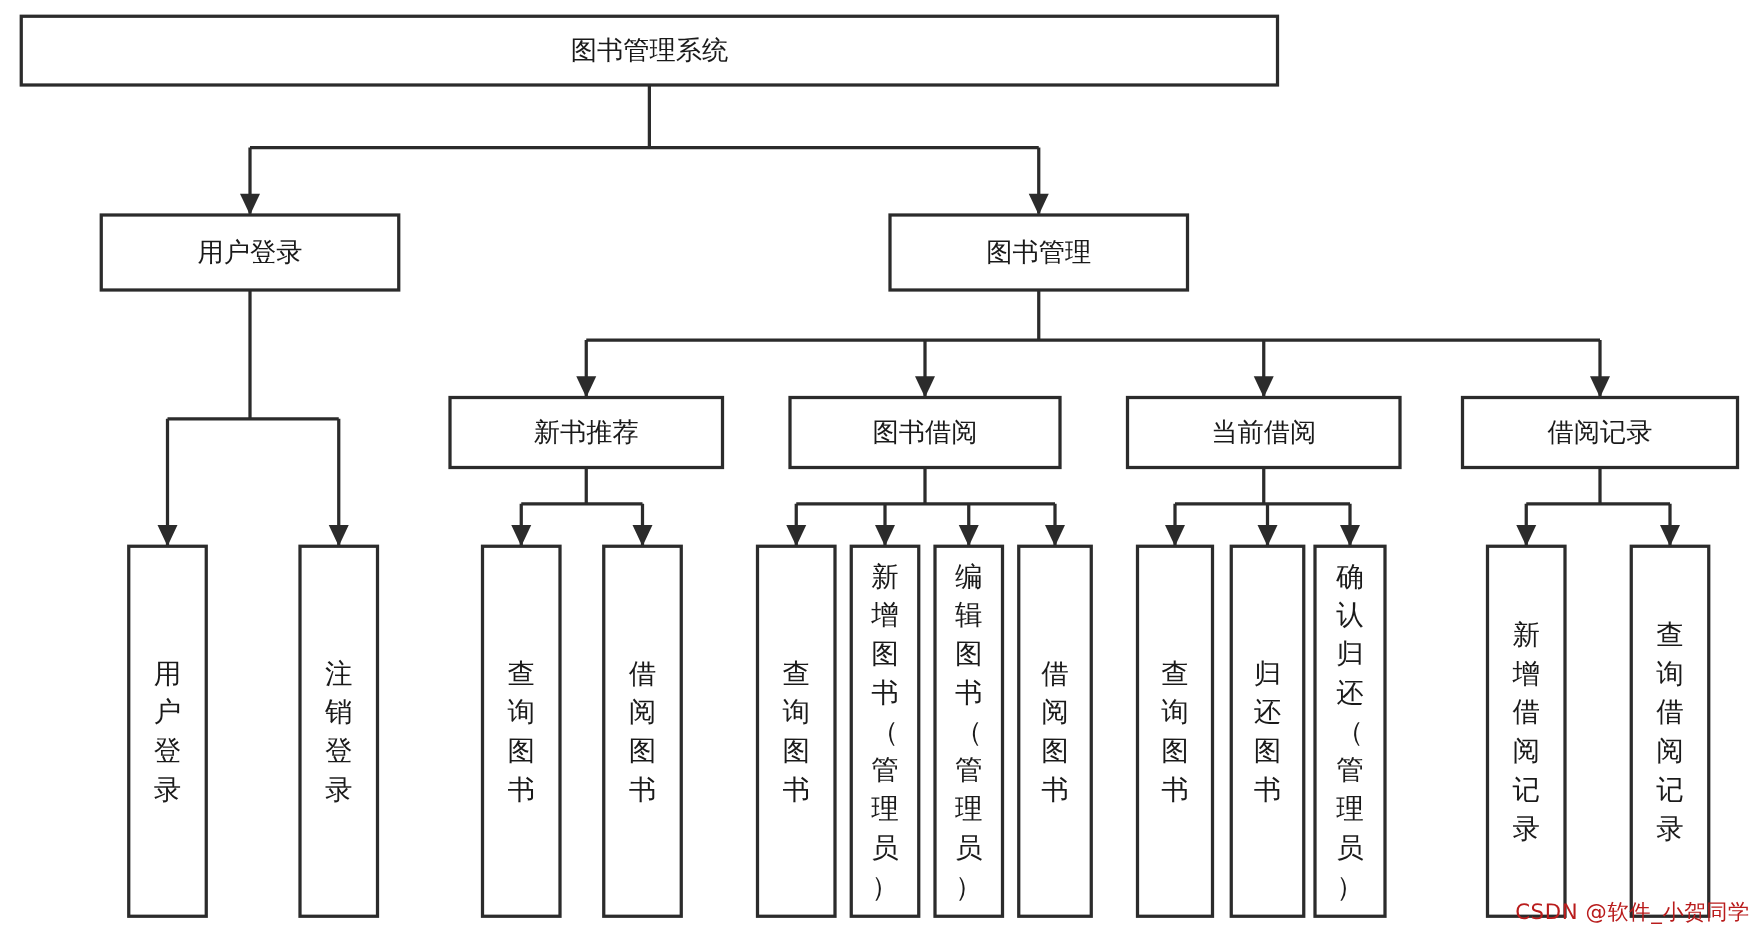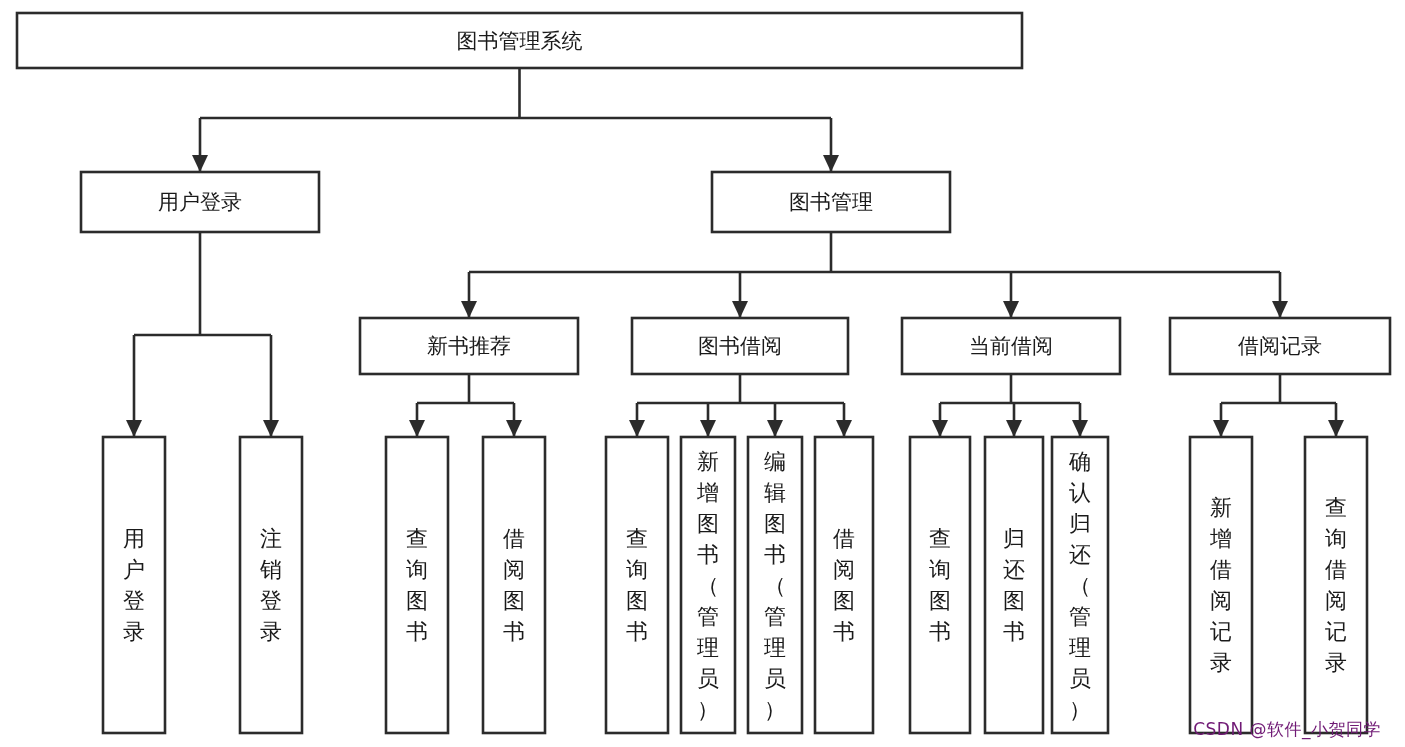--- a/index.html
+++ b/index.html
@@ -42,25 +42,25 @@
     stroke-width: 2.6;
     fill: none;
     stroke-linecap: butt;
   }
   .arrow-head {
     fill: #2b2b2b;
     stroke: none;
   }
   .watermark {
     position: absolute;
-    right: 24px;
+    right: 5px;
     bottom: 6px;
     font-family: "DejaVu Sans", "Liberation Sans", sans-serif;
     font-size: 17px;
-    color: #701a75;
+    color: #b91c1c;
     letter-spacing: 0.5px;
     white-space: nowrap;
     user-select: none;
   }
 </style>
 </head>
 <body>
 
 <svg id="diagram" viewBox="0 0 1405 747" xmlns="http://www.w3.org/2000/svg">
   <g id="connectors-layer">

